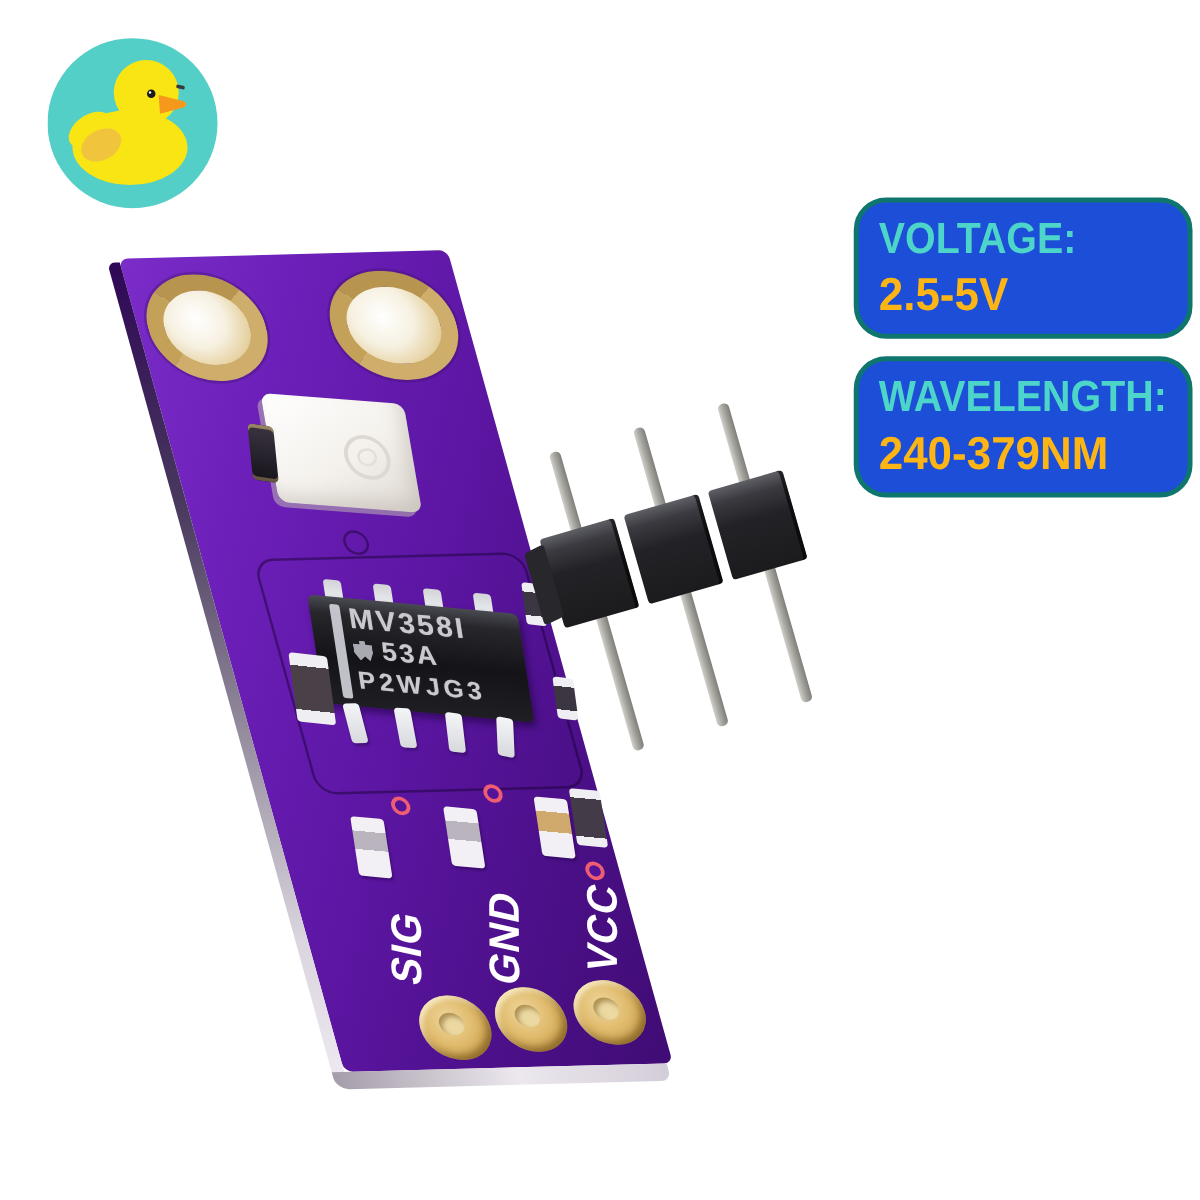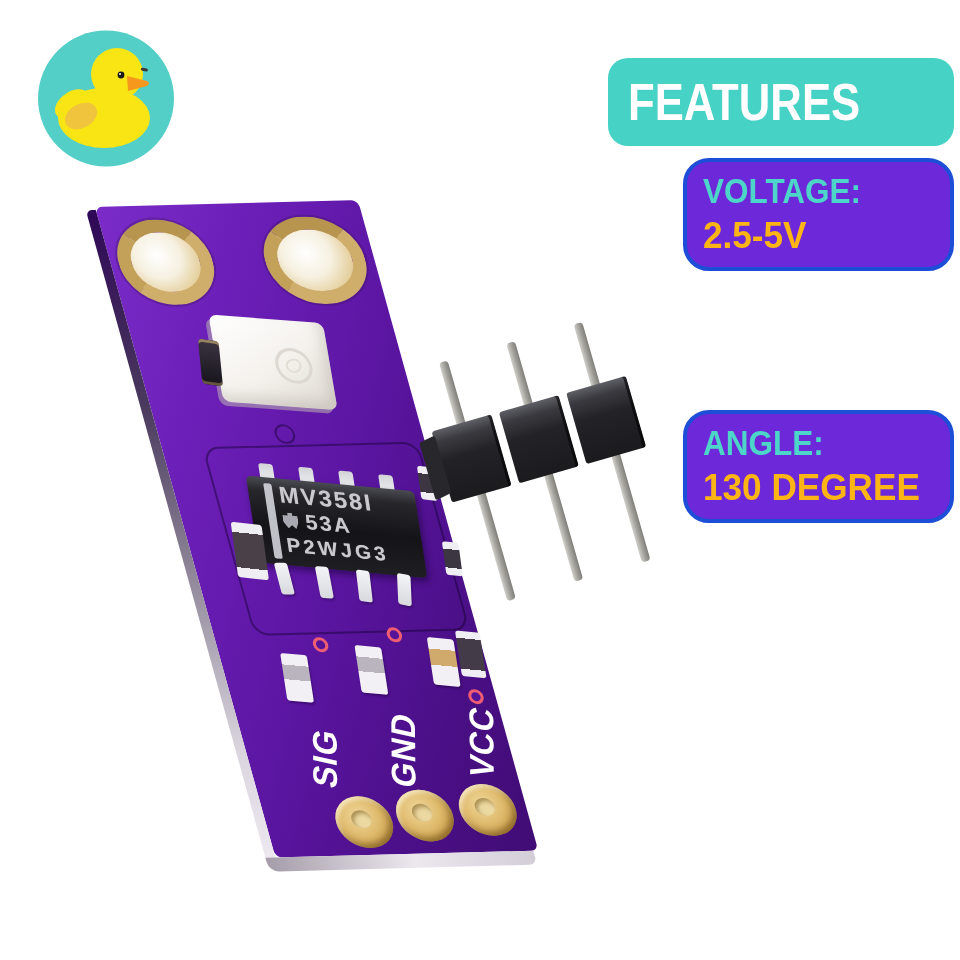--- a/index.html
+++ b/index.html
@@ -13,22 +13,22 @@
   .features-header{
     position:absolute;left:608px;top:58px;width:346px;height:88px;
     background:#46d2c5;border-radius:20px;display:flex;align-items:center;
     padding-left:20px;box-sizing:border-box;
   }
   .features-header span{
     color:#ffffff;font-weight:bold;font-size:52px;letter-spacing:0px;
     display:inline-block;transform:scaleX(.84);transform-origin:left center;white-space:nowrap;
   }
   .feature-box{
-    position:absolute;left:683px;width:271px;height:113px;background:#6d28d9;
-    border:4px solid #1d4ed8;border-radius:26px;box-sizing:border-box;
+    position:absolute;left:683px;width:271px;height:113px;background:#1d4ed8;
+    border:4px solid #0f766e;border-radius:26px;box-sizing:border-box;
     padding:7px 0 0 16px;overflow:hidden;
   }
   .f-label{display:block;color:#4cd5c8;font-weight:bold;font-size:35px;line-height:44px;
     transform:scaleX(.9);transform-origin:left center;white-space:nowrap;}
   .f-value{display:block;color:#fcb515;font-weight:bold;font-size:37px;line-height:46px;
     transform:scaleX(.95);transform-origin:left center;white-space:nowrap;}
   .fb1{top:158px}.fb2{top:285px}.fb3{top:410px}.fb4{top:543px}.fb5{top:663px}
 
   
   .pcb{
@@ -198,26 +198,23 @@
 
   <div class="pin-header">
     <div class="hpin hp1"></div>
     <div class="hpin hp2"></div>
     <div class="hpin hp3"></div>
     <div class="hblock hb1"></div>
     <div class="hblock hb2"></div>
     <div class="hblock hb3"></div>
   </div>
 
-  <div class="features-header">
-    <span>FEATURES</span>
-  </div>
 
   <div class="feature-box fb1">
     <span class="f-label">VOLTAGE:</span>
     <span class="f-value">2.5-5V</span>
   </div>
-  <div class="feature-box fb3">
-    <span class="f-label">ANGLE:</span>
-    <span class="f-value">130 DEGREE</span>
+  <div class="feature-box fb2">
+    <span class="f-label">WAVELENGTH:</span>
+    <span class="f-value">240-379NM</span>
   </div>
 
 </div>
 
 </body></html>

